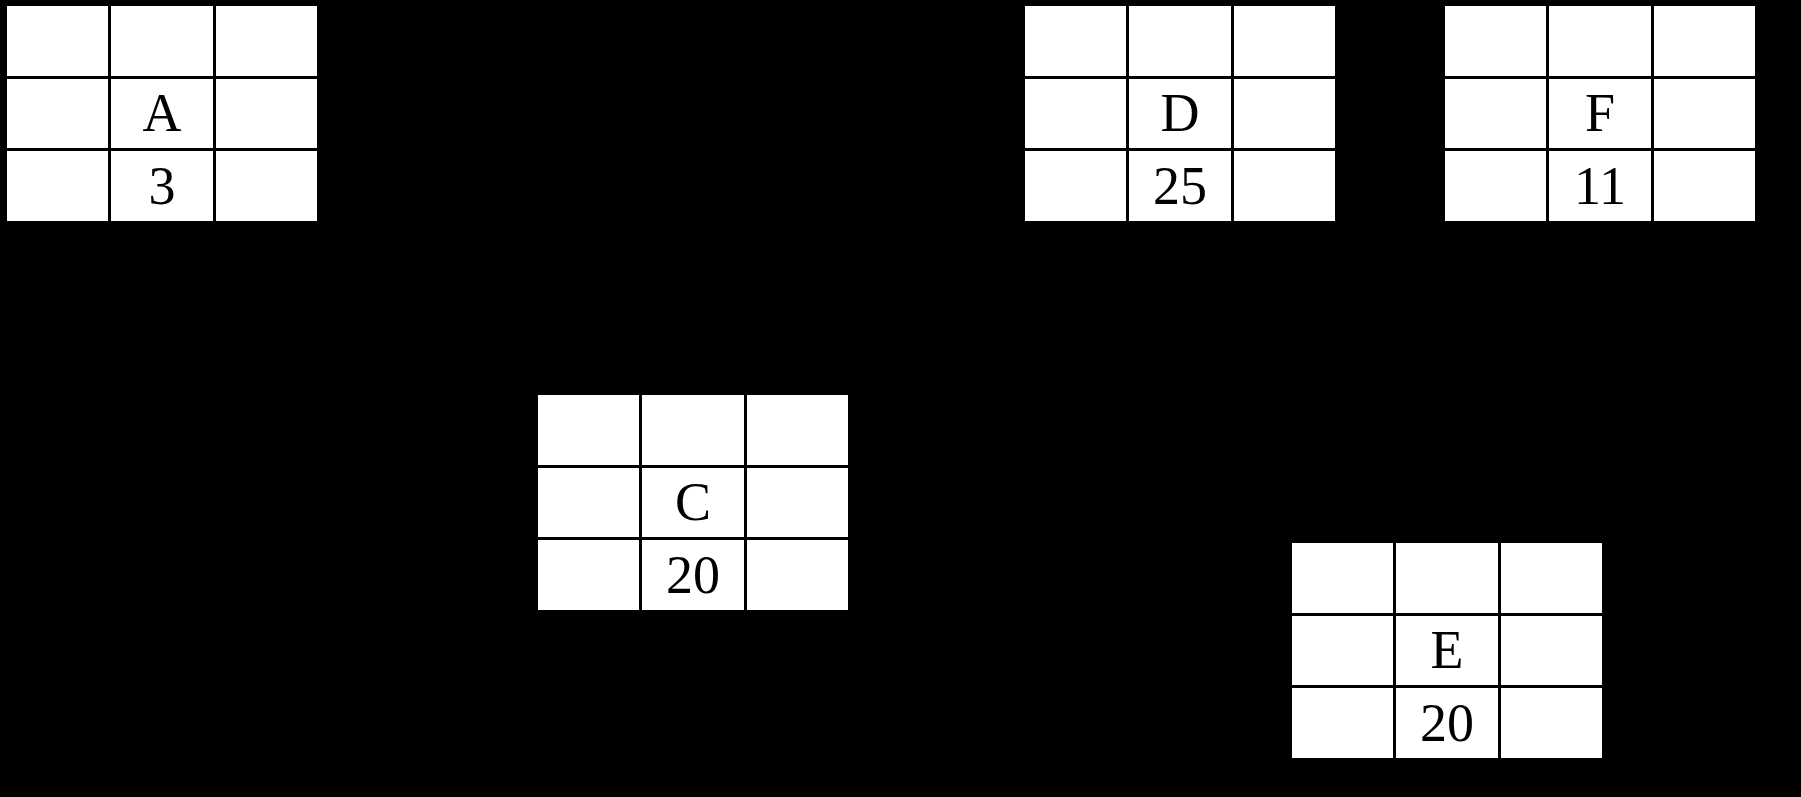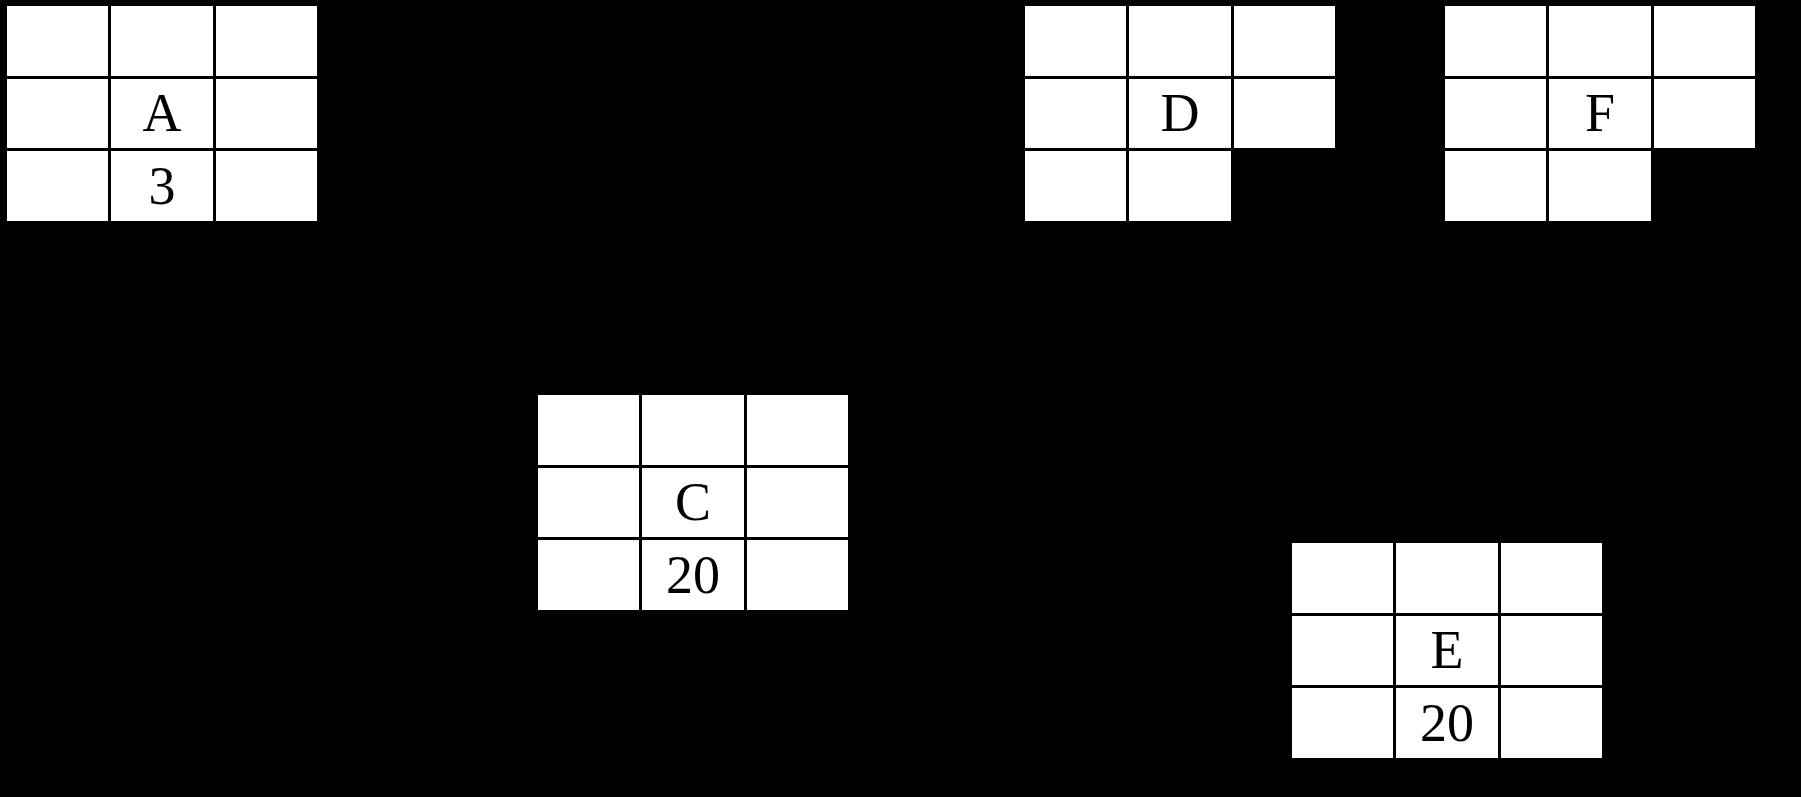--- a/index.html
+++ b/index.html
@@ -104,31 +104,33 @@
   </div>
 
   <div class="grid" id="grid-d">
     <div class="cell"></div>
     <div class="cell"></div>
     <div class="cell"></div>
     <div class="cell"></div>
     <div class="cell label">D</div>
     <div class="cell"></div>
     <div class="cell"></div>
+    <div class="cell value">25</div>
     <div class="cell"></div>
   </div>
 
   <div class="grid" id="grid-f">
     <div class="cell"></div>
     <div class="cell"></div>
     <div class="cell"></div>
     <div class="cell"></div>
     <div class="cell label">F</div>
     <div class="cell"></div>
     <div class="cell"></div>
+    <div class="cell value">11</div>
     <div class="cell"></div>
   </div>
 
   <div class="grid" id="grid-c">
     <div class="cell"></div>
     <div class="cell"></div>
     <div class="cell"></div>
     <div class="cell"></div>
     <div class="cell label">C</div>
     <div class="cell"></div>

